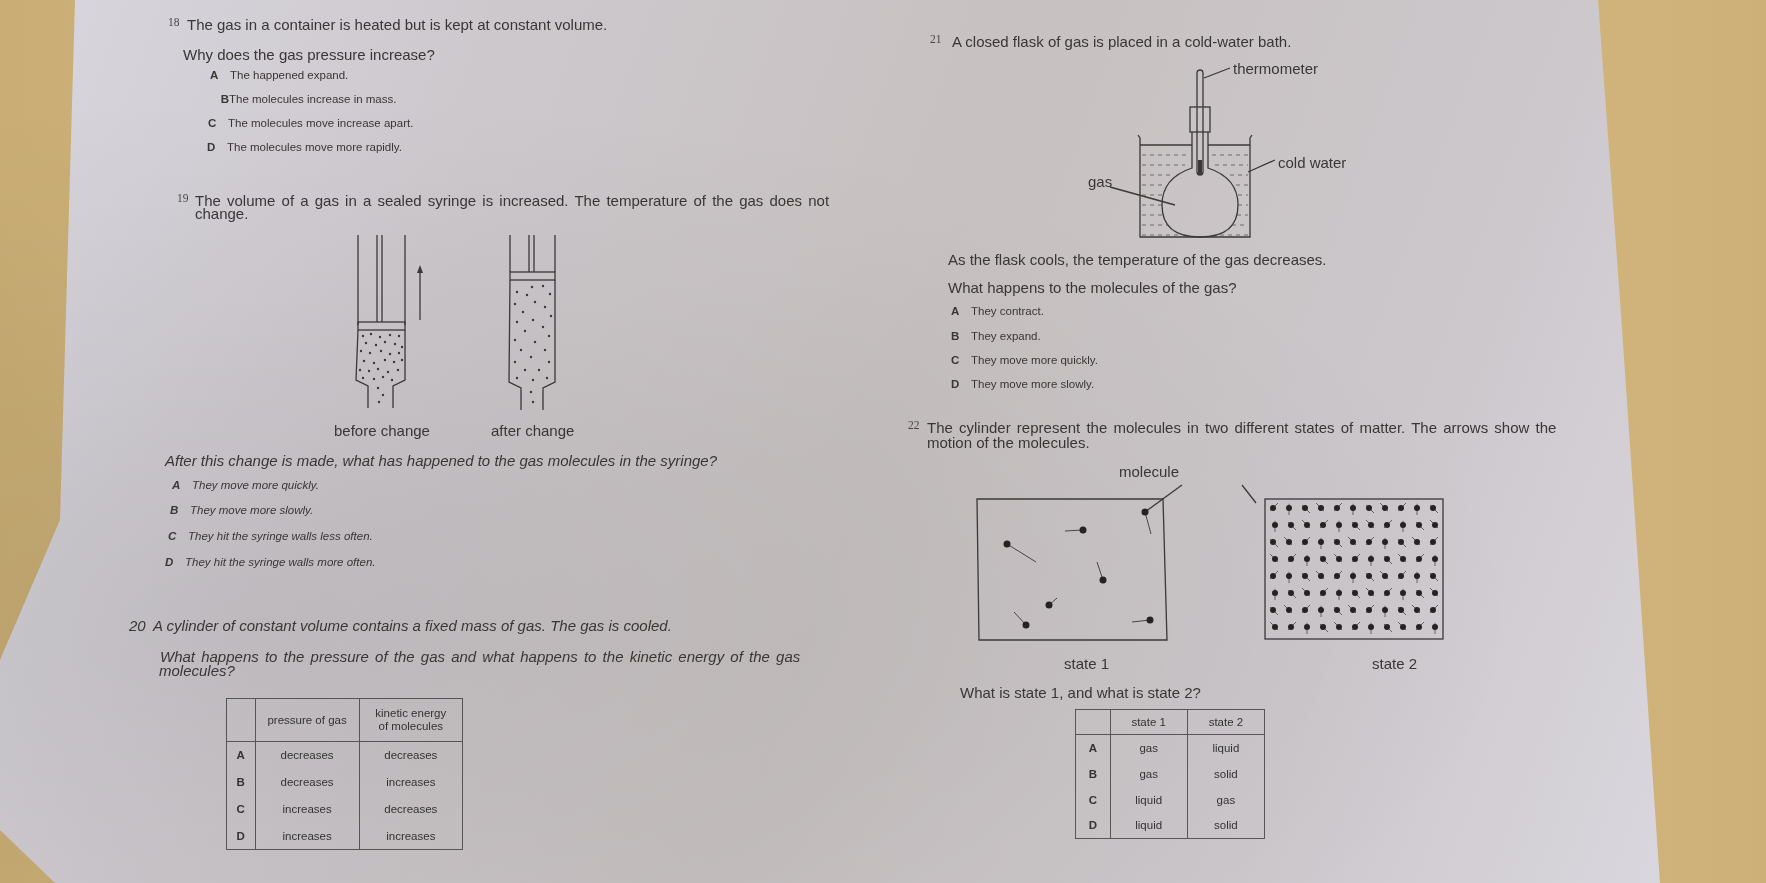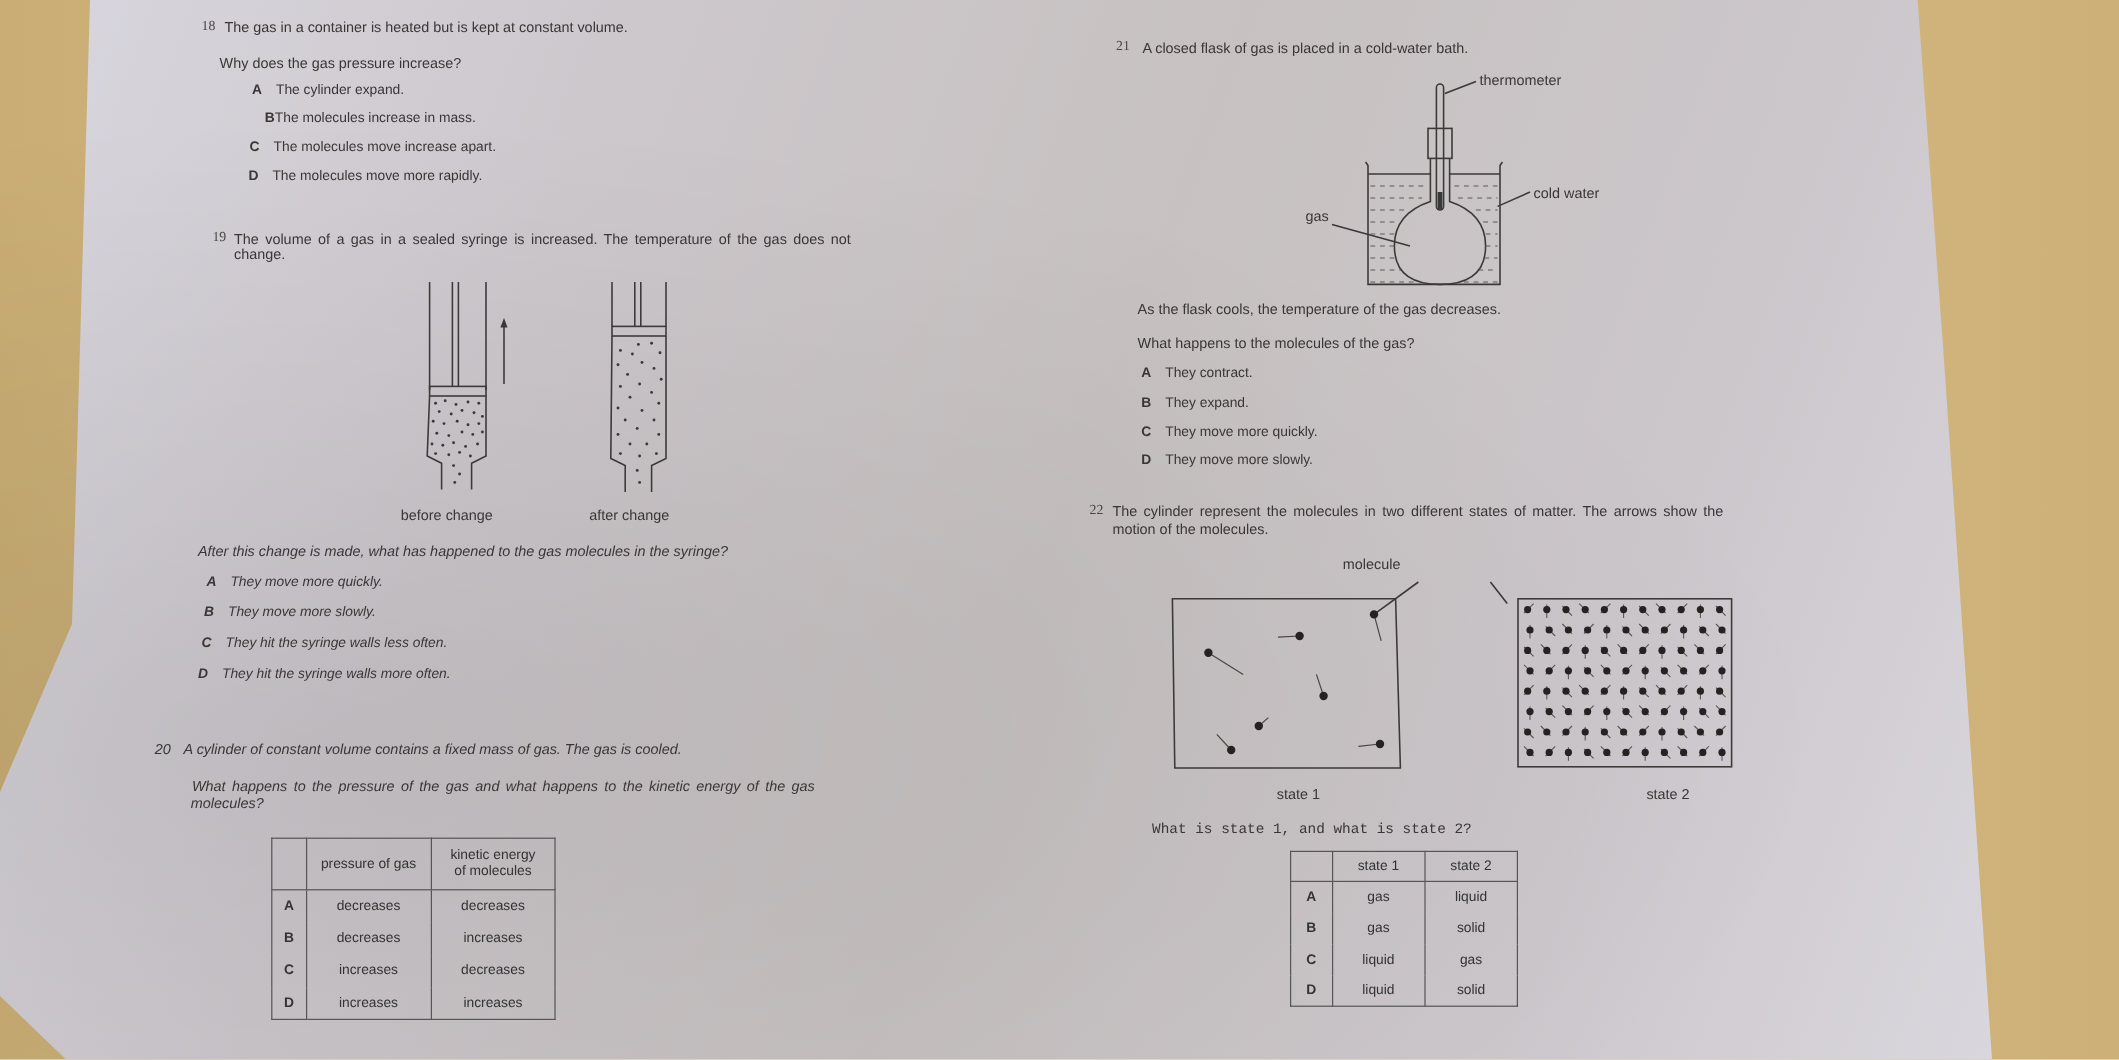--- a/index.html
+++ b/index.html
@@ -11,21 +11,21 @@
   }
   .paper {
     position:absolute; left:0; top:0; width:1766px; height:883px;
     background: linear-gradient(110deg, #d8d6df 0%, #cdc8cc 25%, #c7c1c1 50%, #ccc7cb 75%, #dcdae2 100%);
     clip-path: polygon(75px 0, 1598px 0, 1620px 300px, 1660px 883px, 55px 883px, 0px 830px, 0 660px, 60px 520px);
   }
   .shadow {
     position:absolute; left:0; top:0; width:1766px; height:883px; pointer-events:none;
     background: radial-gradient(ellipse at 15% 70%, rgba(0,0,0,0.08), rgba(0,0,0,0) 60%);
   }
-  .txt { position:absolute; font-size:12px; white-space:nowrap; color:#3a3636; }
+  .txt { position:absolute; font-size:15px; white-space:nowrap; color:#3a3636; }
   .qnum { font-family:"Liberation Serif", serif; font-size:11.5px; color:#4a4545; }
   .opt { position:absolute; font-size:11.5px; white-space:nowrap; color:#3a3636; }
   .opt .l { display:inline-block; width:20px; font-weight:bold; }
   .italic { font-style:italic; }
   table.ans { position:absolute; border-collapse:collapse; font-size:11.5px; color:#333; }
   table.ans td { border-left:1.2px solid #555; border-right:1.2px solid #555; text-align:center; padding:0; }
   table.ans tr.head td { border-top:1.2px solid #555; border-bottom:1.2px solid #555; }
   table.ans tr.last td { border-bottom:1.2px solid #555; }
   table.ans td.letter { font-weight:bold; }
   svg { position:absolute; overflow:visible; }
@@ -33,21 +33,21 @@
 </head>
 <body>
 
 <div class="paper"></div>
 <div class="shadow"></div>
 
 <div>
   <span class="txt qnum" style="left:168px;top:16px;">18</span>
   <span class="txt" style="left:187px;top:16px;">The gas in a container is heated but is kept at constant volume.</span>
   <span class="txt" style="left:183px;top:46px;">Why does the gas pressure increase?</span>
-  <div class="opt" style="left:210px;top:69px;"><span class="l">A</span><span>The cylinder expand.</span></div>
+  <div class="opt" style="left:210px;top:69px;"><span class="l">A</span><span>The happened expand.</span></div>
   <div class="opt" style="left:209px;top:93px;text-align:right;"><span class="l">B</span><span>The molecules increase in mass.</span></div>
   <div class="opt" style="left:208px;top:117px;"><span class="l">C</span><span>The molecules move increase apart.</span></div>
   <div class="opt" style="left:207px;top:141px;"><span class="l">D</span><span>The molecules move more rapidly.</span></div>
 </div>
 
 <div>
   <span class="txt qnum" style="left:177px;top:192px;">19</span>
   <span class="txt" style="left:195px;top:192px;word-spacing:2px;">The volume of a gas in a sealed syringe is increased. The temperature of the gas does not</span>
   <span class="txt" style="left:195px;top:205px;">change.</span>
 
@@ -453,21 +453,21 @@
         <line x1="441" y1="155" x2="449" y2="147"></line>
         <circle cx="444" cy="152" r="3" stroke="none"></circle>
         <line x1="460" y1="147.8" x2="460" y2="159"></line>
         <circle cx="460" cy="152" r="3" stroke="none"></circle>
       </g>
   </svg>
 
   <span class="txt" style="left:1064px;top:655px;">state 1</span>
   <span class="txt" style="left:1372px;top:655px;">state 2</span>
 
-  <span class="txt" style="left:960px;top:684px;font-family:Liberation Mono, monospace;">What is state 1, and what is state 2?</span>
+  <span class="txt" style="left:960px;top:684px;">What is state 1, and what is state 2?</span>
 
   <table class="ans" style="left:1075px;top:709px;width:190px;">
     <tbody>
         <tr class="head" style="height:25px;">
       <td style="width:34px;"></td>
       <td style="width:77px;">state 1</td>
       <td style="width:77px;">state 2</td>
     </tr>
     <tr style="height:26px;">
       <td class="letter">A</td>

